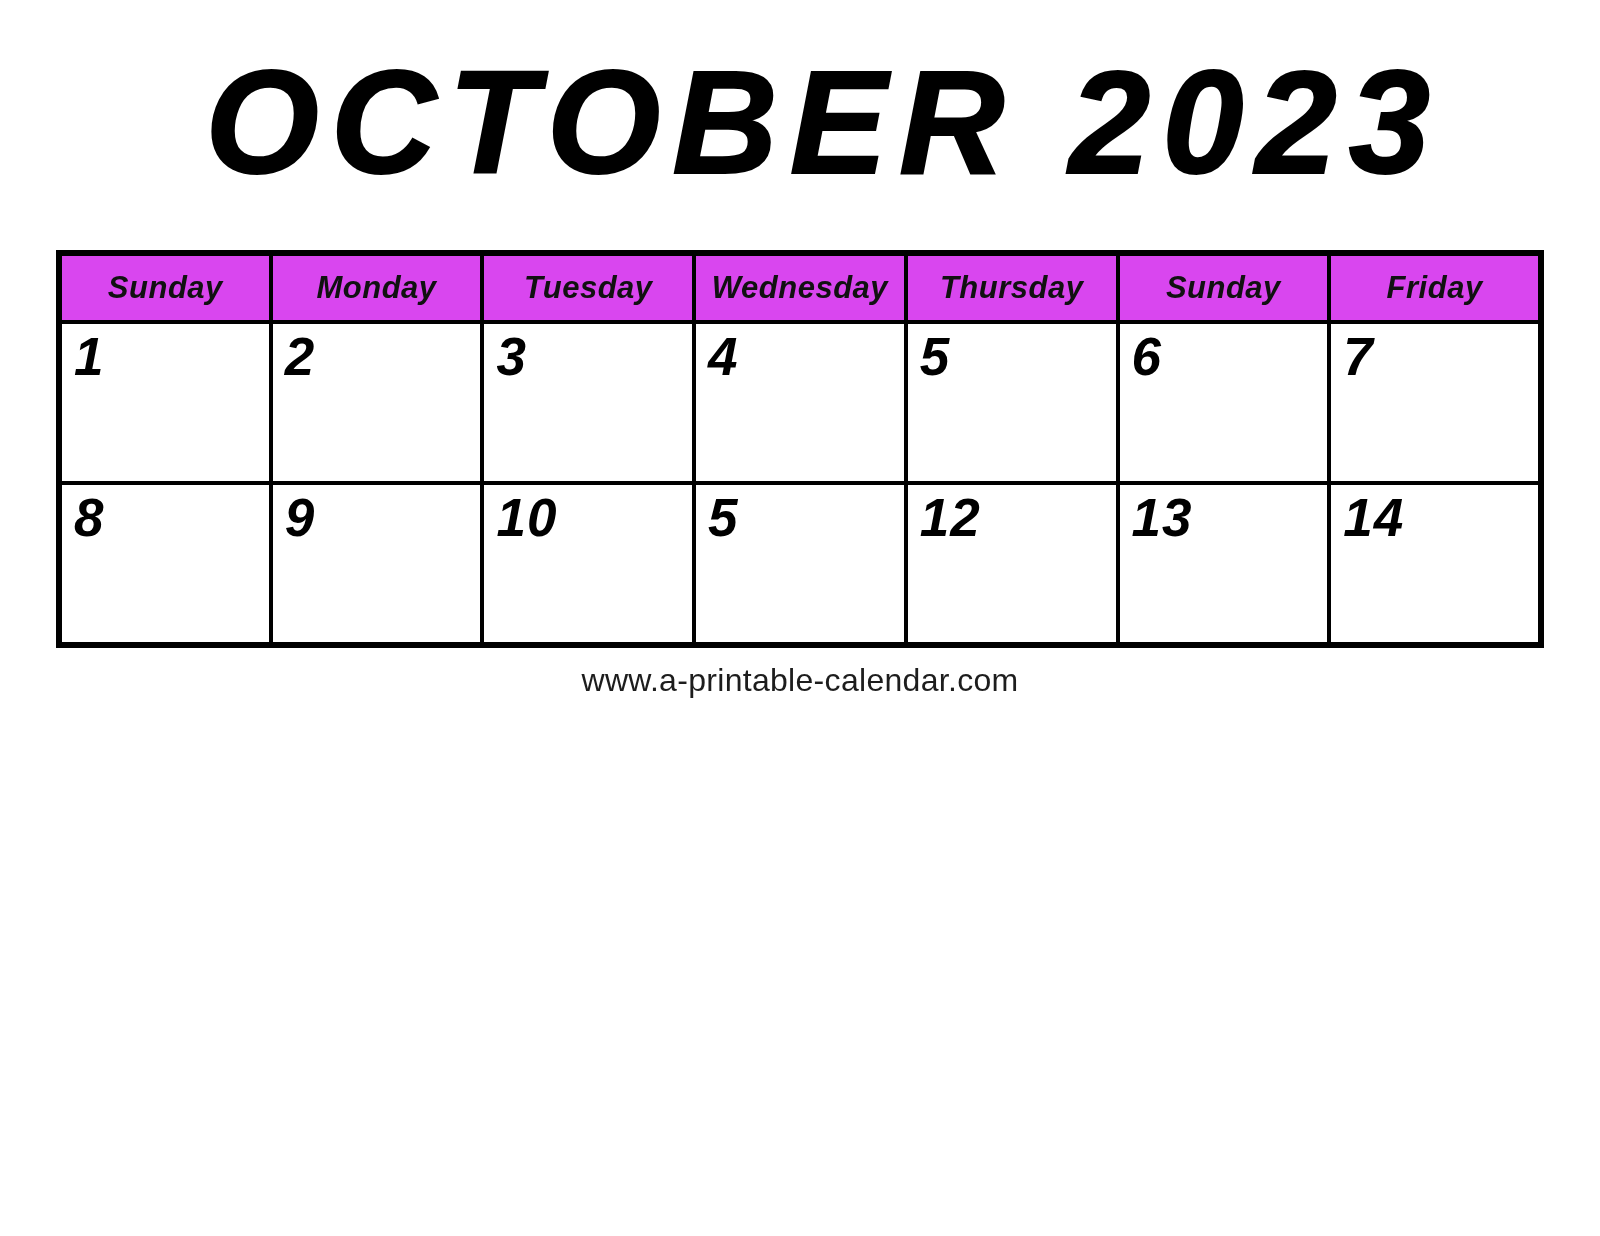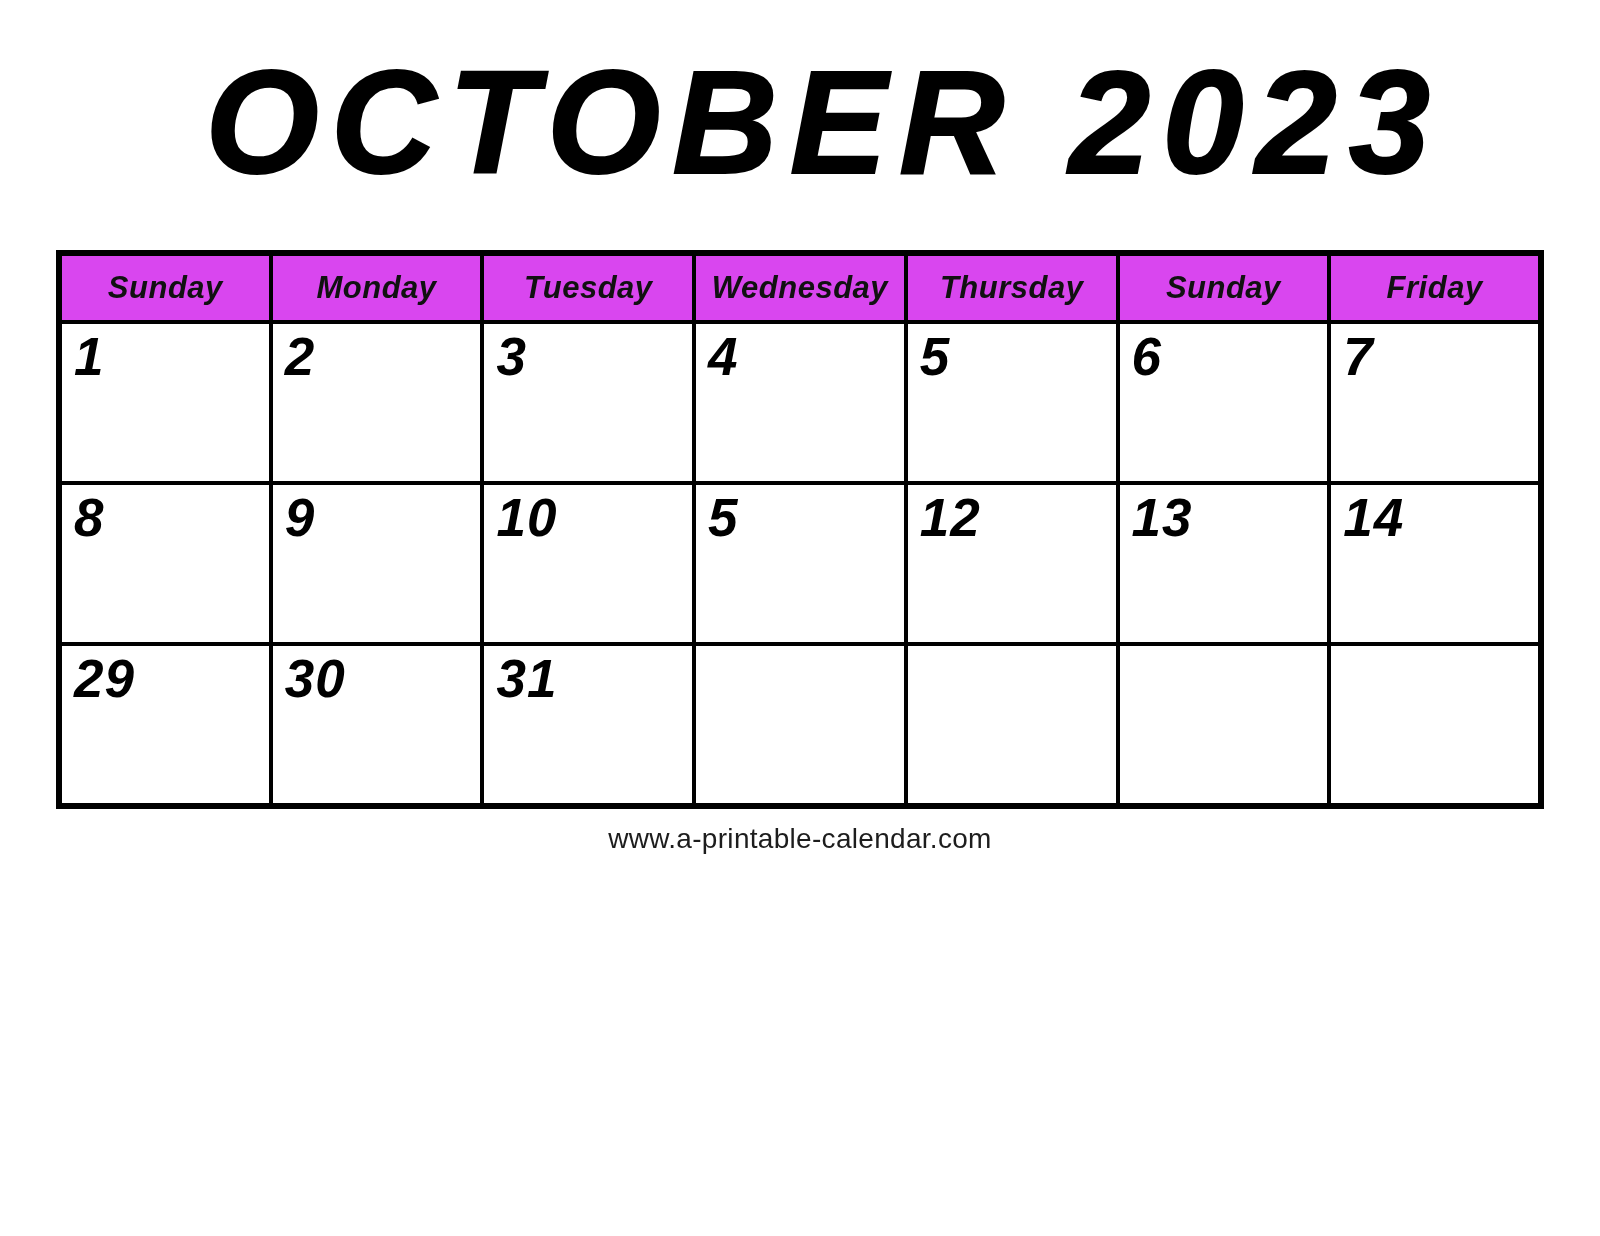--- a/index.html
+++ b/index.html
@@ -62,21 +62,21 @@
     font-style: italic;
     font-weight: bold;
     font-size: 53px;
     line-height: 1.0;
     letter-spacing: 1px;
     color: #000000;
   }
   .footer {
     margin-top: 14px;
     text-align: center;
-    font-size: 28px;
+    font-size: 32px;
     font-weight: normal;
     letter-spacing: 0.3px;
     color: #1d1d1d;
   }
 </style>
 </head>
 <body>
 
 <div class="page">
 
@@ -106,27 +106,18 @@
       </tr>
       <tr>
         <td>8</td>
         <td>9</td>
         <td>10</td>
         <td>5</td>
         <td>12</td>
         <td>13</td>
         <td>14</td>
       </tr>
-      <tr>
-        <td>29</td>
-        <td>30</td>
-        <td>31</td>
-        <td></td>
-        <td></td>
-        <td></td>
-        <td></td>
-      </tr>
     </tbody>
   </table>
 
   <div class="footer">www.a-printable-calendar.com</div>
 
 </div>
 
 </body></html>

